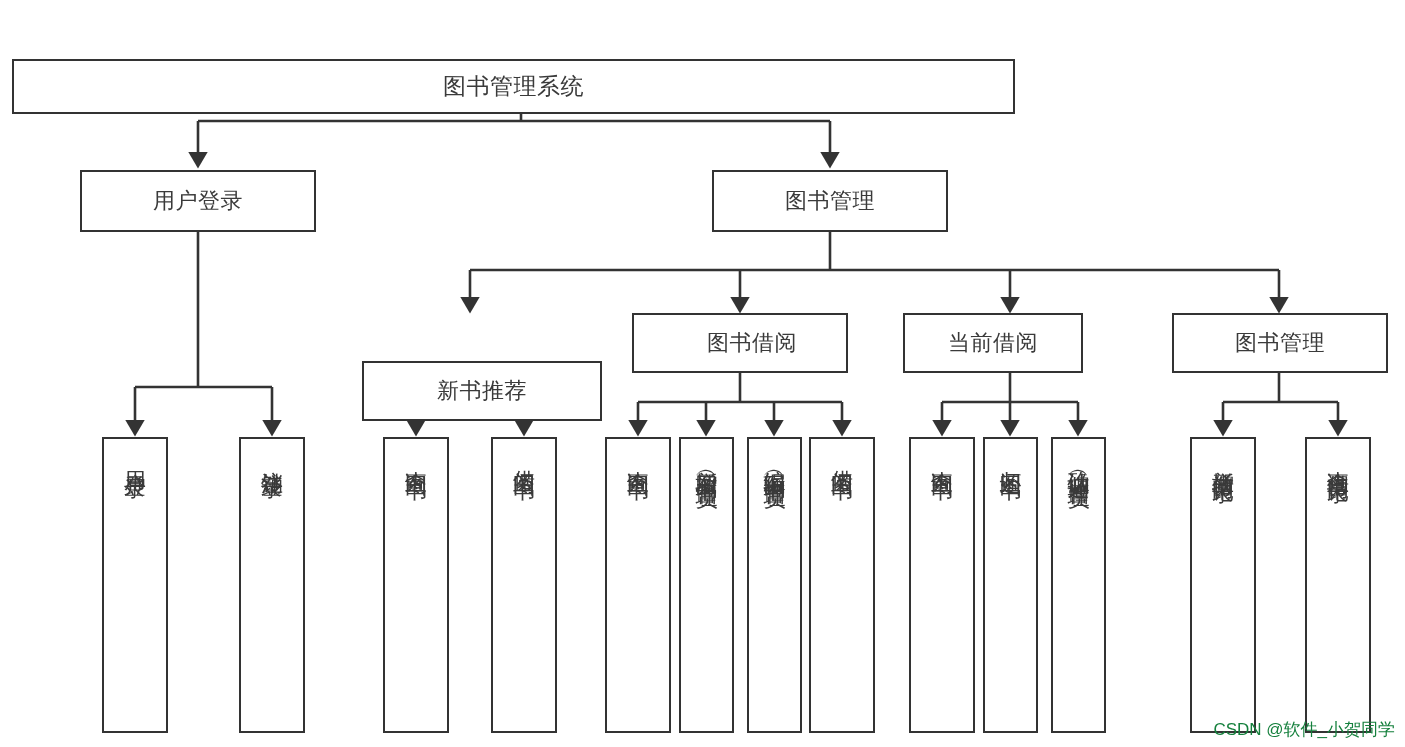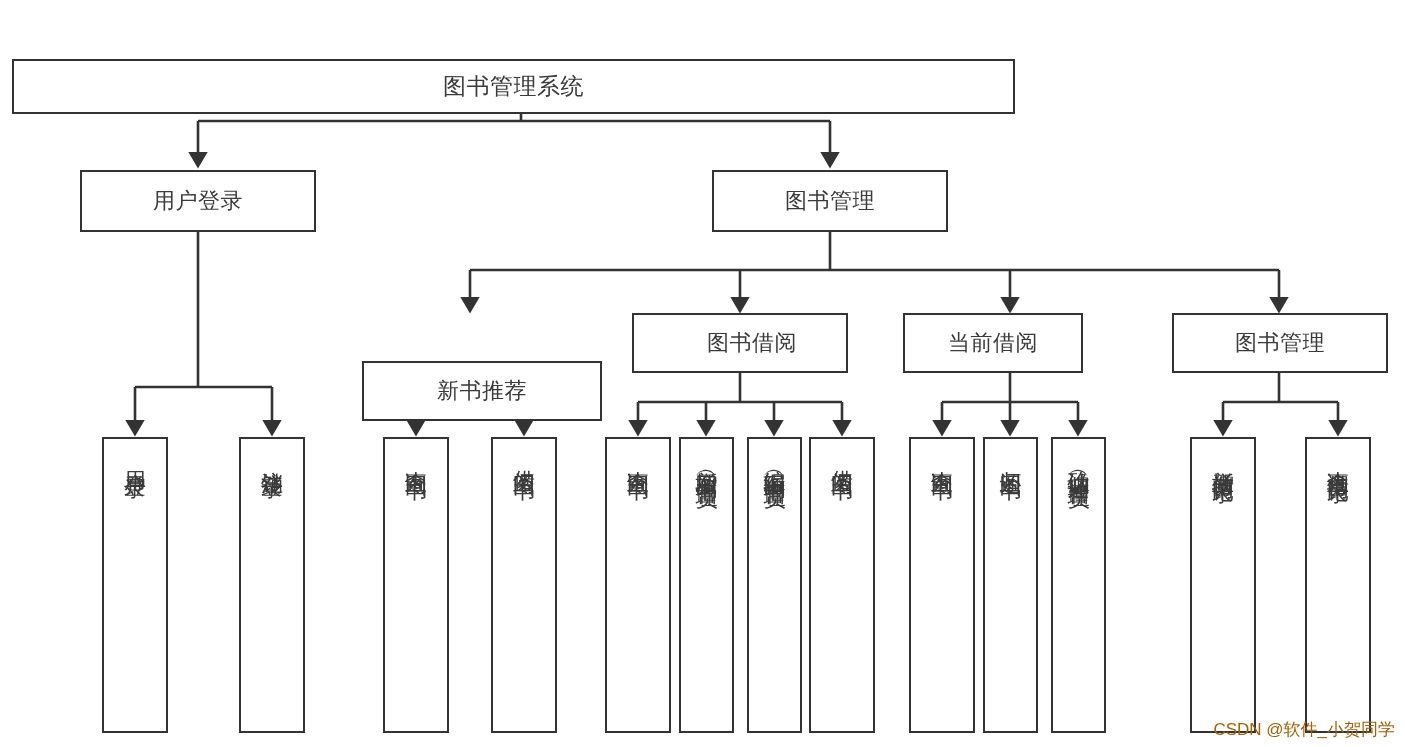--- a/index.html
+++ b/index.html
@@ -58,21 +58,21 @@
     text-orientation: upright;
     font-size: 22px;
     letter-spacing: 2.5px;
     line-height: 1;
   }
   .watermark {
     position: absolute;
     right: 10px;
     bottom: 6px;
     font-size: 17px;
-    color: #a16207;
+    color: #15803d;
     white-space: nowrap;
     z-index: 5;
     font-family: "Liberation Sans", "DejaVu Sans", sans-serif;
   }
 </style>
 </head>
 <body>
 
 <div id="canvas">
 

